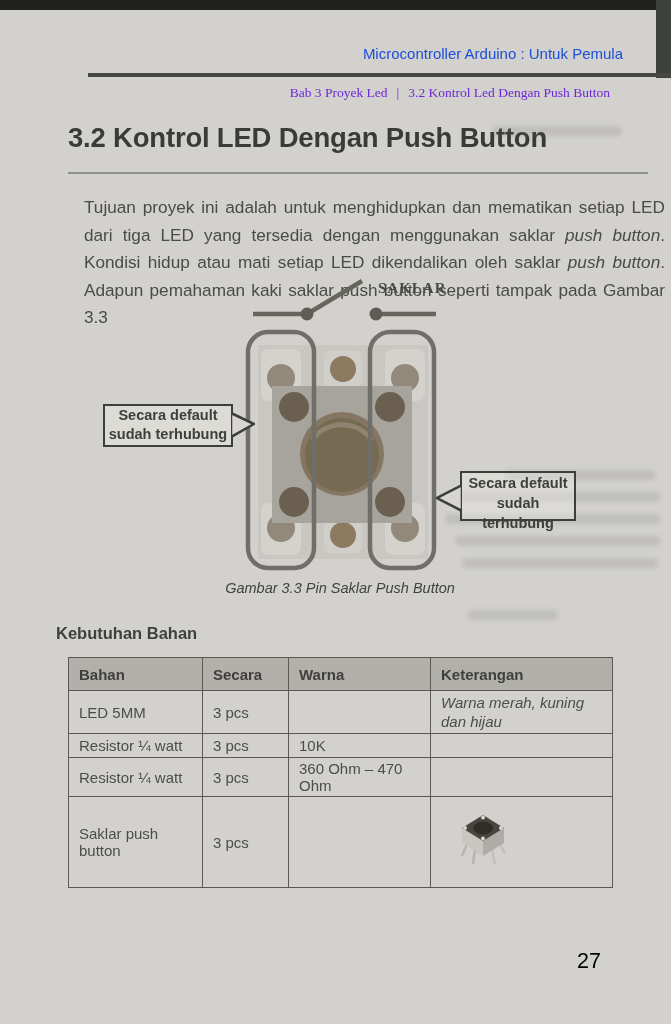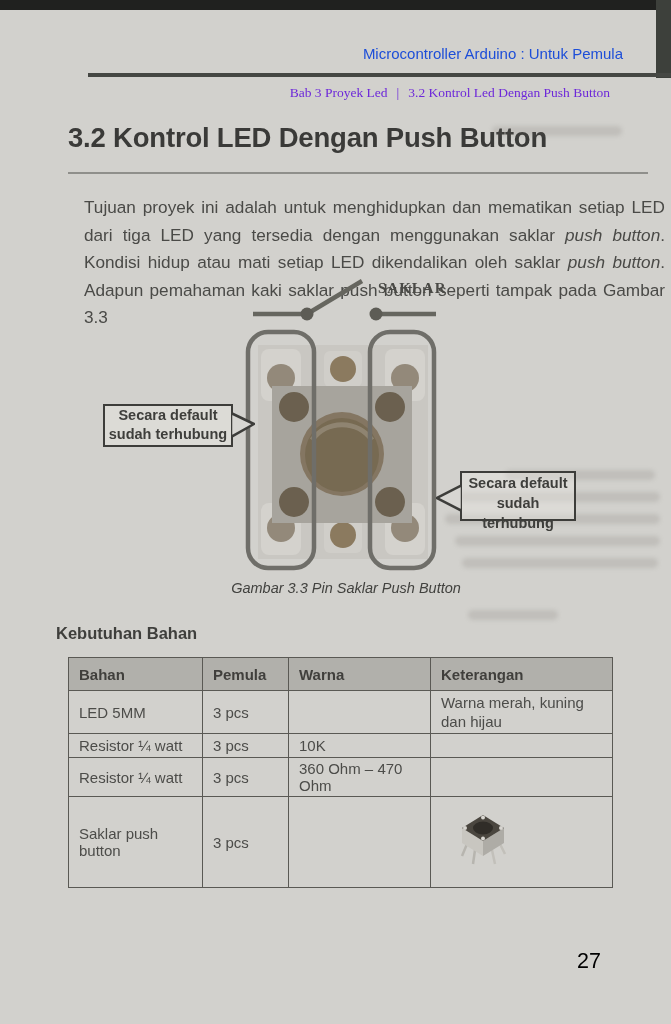--- a/index.html
+++ b/index.html
@@ -26,28 +26,28 @@
     letter-spacing:1px;color:#4a4a46;font-family:Liberation Serif, serif;}
   .figure-svg{position:absolute;left:230px;top:275px;}
   .ghost{position:absolute;height:10px;border-radius:5px;background:rgba(104,100,92,0.17);filter:blur(2px);}
   .callout{position:absolute;box-sizing:border-box;border:2.5px solid #3d3d3a;
     background:rgba(232,231,227,0.45);display:flex;flex-direction:column;justify-content:flex-start;
     text-align:center;font-weight:bold;color:#3e3e3b;}
   .callout-left{left:103px;top:404px;width:130px;height:43px;font-size:14.5px;line-height:19px;}
   .callout-right{left:460px;top:471px;width:116px;height:50px;font-size:14.5px;line-height:20px;}
   .pointer{position:absolute;}
   .fig-caption{position:absolute;left:220px;top:580px;width:240px;text-align:center;
-    font-style:italic;font-size:14.5px;color:#42423f;font-weight:500;margin-left:6px;}
+    font-style:italic;font-size:14.5px;color:#42423f;font-weight:500;}
   .materials-heading{position:absolute;left:56px;top:624px;font-size:16.5px;font-weight:bold;color:#3f3f3c;}
   table.materials{position:absolute;left:68px;top:657px;width:544px;border-collapse:collapse;table-layout:fixed;}
   table.materials th,table.materials td{
     border:1.7px solid #5a5954;font-size:15px;color:#4c4c49;
     padding:2px 8px 2px 10px;vertical-align:middle;overflow:hidden;}
   table.materials th{background:#b1b0ab;font-weight:bold;text-align:left;color:#403f3c;}
-  table.materials td.ket{line-height:19px;}
+  table.materials td.ket{line-height:19px;font-style:italic;}
   .footer-num{position:absolute;top:949px;right:70px;font-size:21.5px;color:#000000;}
   .footer-pub{position:absolute;top:982px;right:46px;font-size:12.5px;letter-spacing:0.6px;color:#50504d;margin-top:48px;}
 </style>
 </head>
 <body>
 
 <div class="page">
 
   <div class="top-bar"></div>
   <div class="edge-strip"></div>
@@ -139,21 +139,21 @@
   <table class="materials">
     <colgroup>
       <col style="width:134px">
         <col style="width:86px">
         <col style="width:142px">
         <col style="width:182px">
     </colgroup>
     <tbody>
         <tr style="height:33px">
       <th>Bahan</th>
-      <th>Pemula</th>
+      <th>Secara</th>
       <th>Warna</th>
       <th>Keterangan</th>
     </tr>
     <tr style="height:41px">
       <td>LED 5MM</td>
       <td>3 pcs</td>
       <td></td>
       <td class="ket">Warna merah, kuning dan hijau</td>
     </tr>
     <tr style="height:24px">

